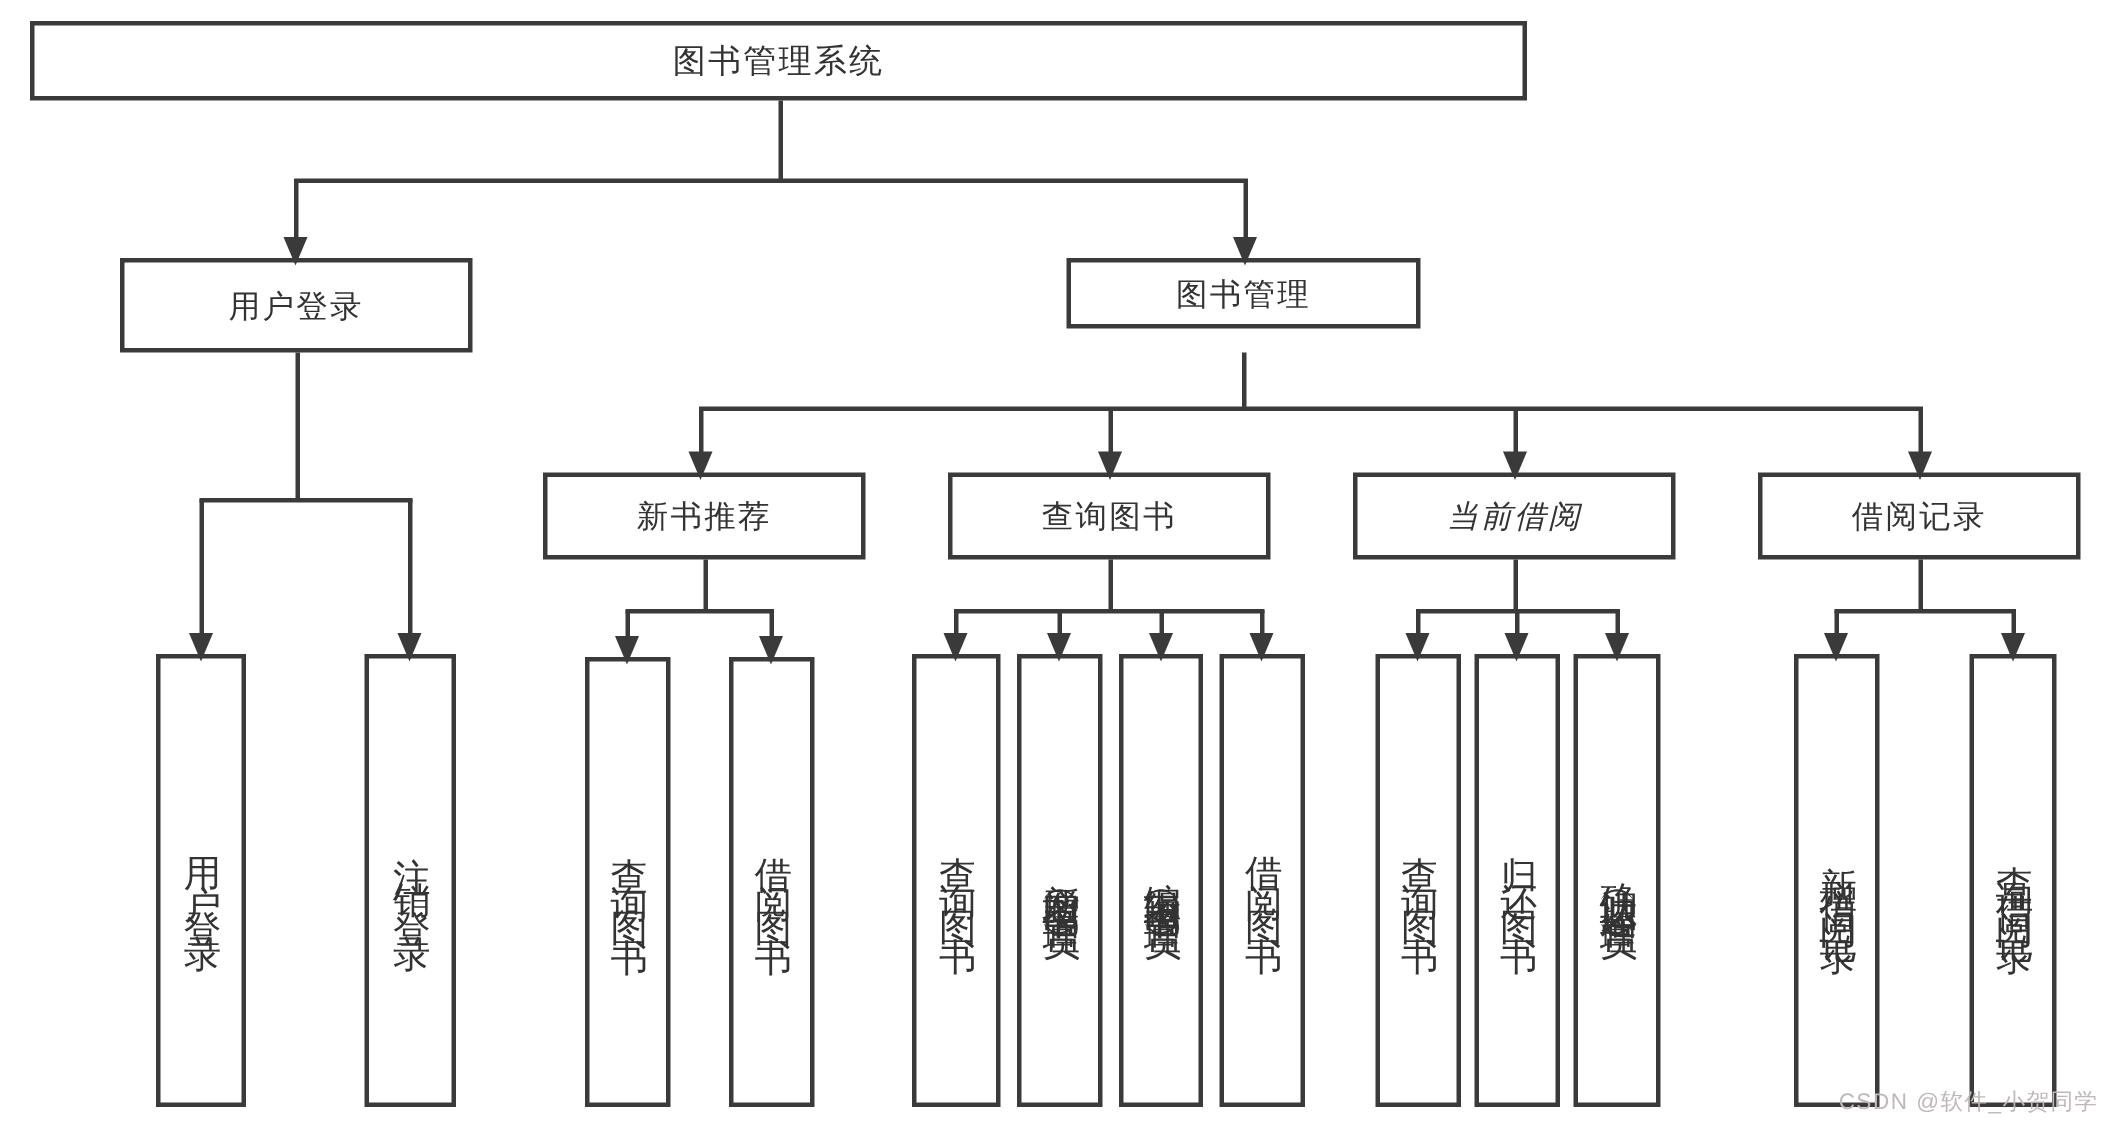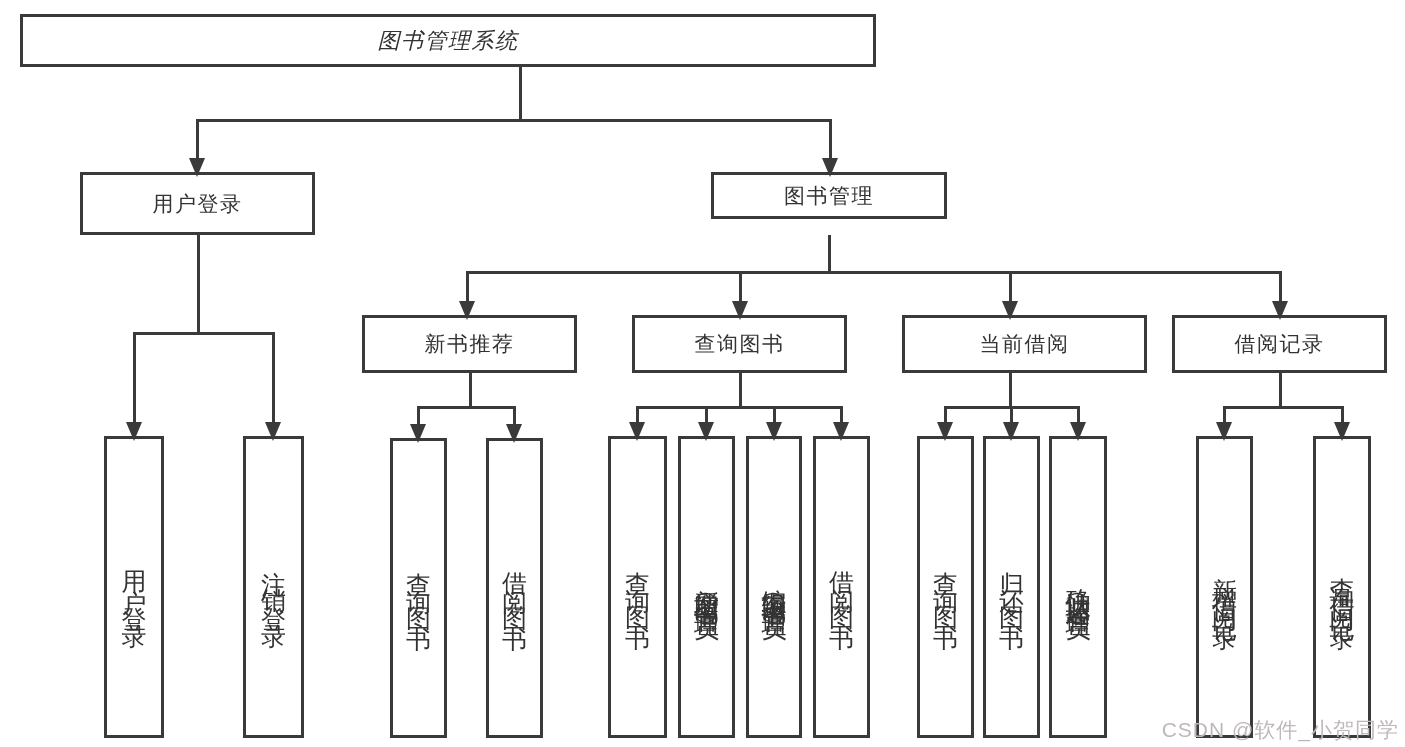--- a/index.html
+++ b/index.html
@@ -23,45 +23,45 @@
   }
   .line { position:absolute; background:#3a3a3a; }
   .arrowhead {
     position:absolute; width:0; height:0;
     border-left:8px solid transparent;
     border-right:8px solid transparent;
     border-top:19px solid #3a3a3a;
   }
   .watermark {
     position:absolute; right:6px; bottom:3px;
-    font-size:21px; color:#bfb8b8; letter-spacing:1px;
+    font-size:15px; color:#bfb8b8; letter-spacing:1px;
     white-space:nowrap;
   }
 </style>
 </head>
 <body>
 
 <div id="canvas">
   <div id="nodes-layer">
-      <div class="box hbox root" style="left: 20px; top: 14px; width: 856px; height: 53px; font-style: italic;">
+      <div class="box hbox root" style="left: 20px; top: 14px; width: 998px; height: 53px;">
         <span>图书管理系统</span>
       </div>
       <div class="box hbox" style="left: 80px; top: 172px; width: 235px; height: 63px;">
         <span>用户登录</span>
       </div>
       <div class="box hbox" style="left: 711px; top: 172px; width: 236px; height: 47px;">
         <span>图书管理</span>
       </div>
       <div class="box hbox" style="left: 362px; top: 315px; width: 215px; height: 58px;">
         <span>新书推荐</span>
       </div>
       <div class="box hbox" style="left: 632px; top: 315px; width: 215px; height: 58px;">
         <span>查询图书</span>
       </div>
-      <div class="box hbox" style="left: 902px; top: 315px; width: 245px; height: 58px;">
+      <div class="box hbox" style="left: 902px; top: 315px; width: 215px; height: 58px; font-style: italic;">
         <span>当前借阅</span>
       </div>
       <div class="box hbox" style="left: 1172px; top: 315px; width: 215px; height: 58px;">
         <span>借阅记录</span>
       </div>
       <div class="box vbox" style="left: 104px; top: 436px; width: 60px; height: 302px;">
         <span style="letter-spacing: 0.72em;">用户登录</span>
       </div>
       <div class="box vbox" style="left: 243px; top: 436px; width: 61px; height: 302px;">
         <span style="letter-spacing: 0.72em;">注销登录</span>

